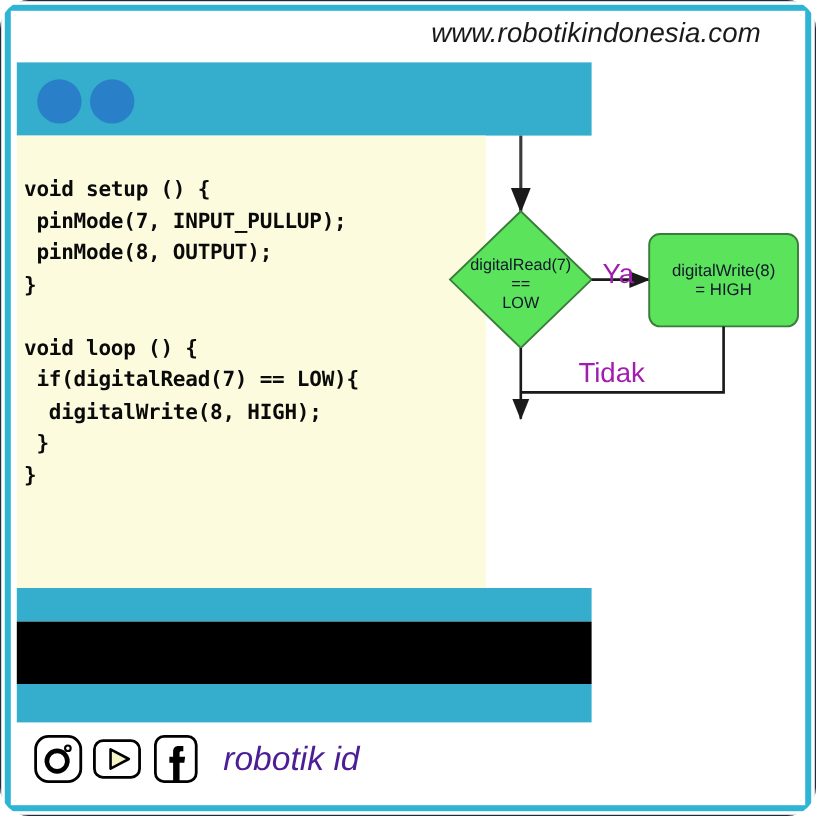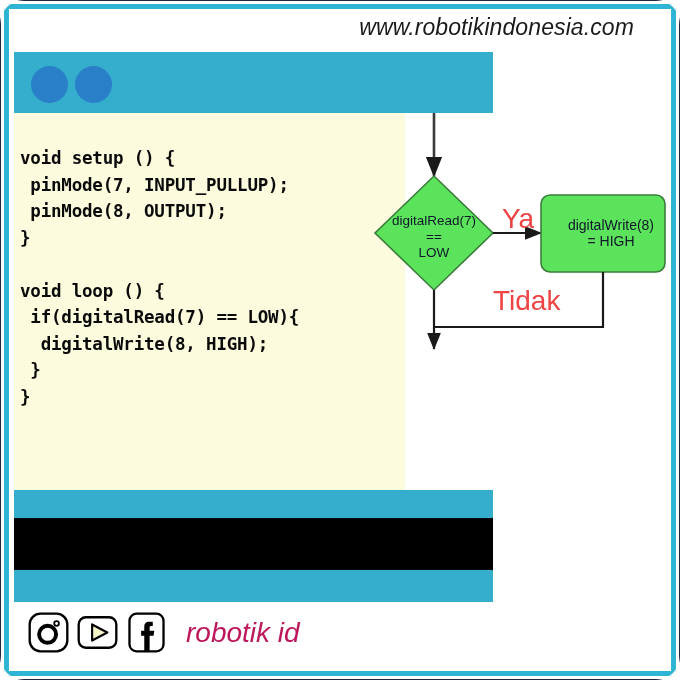--- a/index.html
+++ b/index.html
@@ -136,58 +136,59 @@
   .social-icon {
     width: 43px;
     height: 43px;
     margin-right: 6px;
     display: block;
   }
   #social-handle {
     margin-left: 12px;
     font-size: 28px;
     font-style: italic;
-    color: #be185d;
+    color: #4c1d95;
     white-space: nowrap;
   }
 
   
   #flow {
     position: absolute;
     left: 0; top: 0;
     width: 680px;
     height: 680px;
     pointer-events: none;
   }
   .flow-label {
     position: absolute;
-    font-size: 28px;
-    color: #ef4444;
+    font-size: 23px;
+    color: #a21caf;
     white-space: nowrap;
+    margin-top: 12px;
   }
   #label-ya { left: 502px; top: 203px; }
-  #label-tidak { left: 449px; top: 285px; padding-left: 44px; }
+  #label-tidak { left: 438px; top: 285px; padding-left: 44px; }
 
   .node-text {
     position: absolute;
     text-align: center;
     color: #0f172a;
     font-size: 13.5px;
     line-height: 16px;
     white-space: pre;
   }
   #diamond-text {
     left: 375px;
     top: 213px;
     width: 118px;
   }
   #box-text {
     left: 541px;
     top: 217px;
-    width: 140px;
+    width: 124px;
     font-size: 14px;
     text-align: center;
   }
 </style>
 </head>
 <body>
 
 <div id="page">
 
   <div id="teal-frame"></div>

